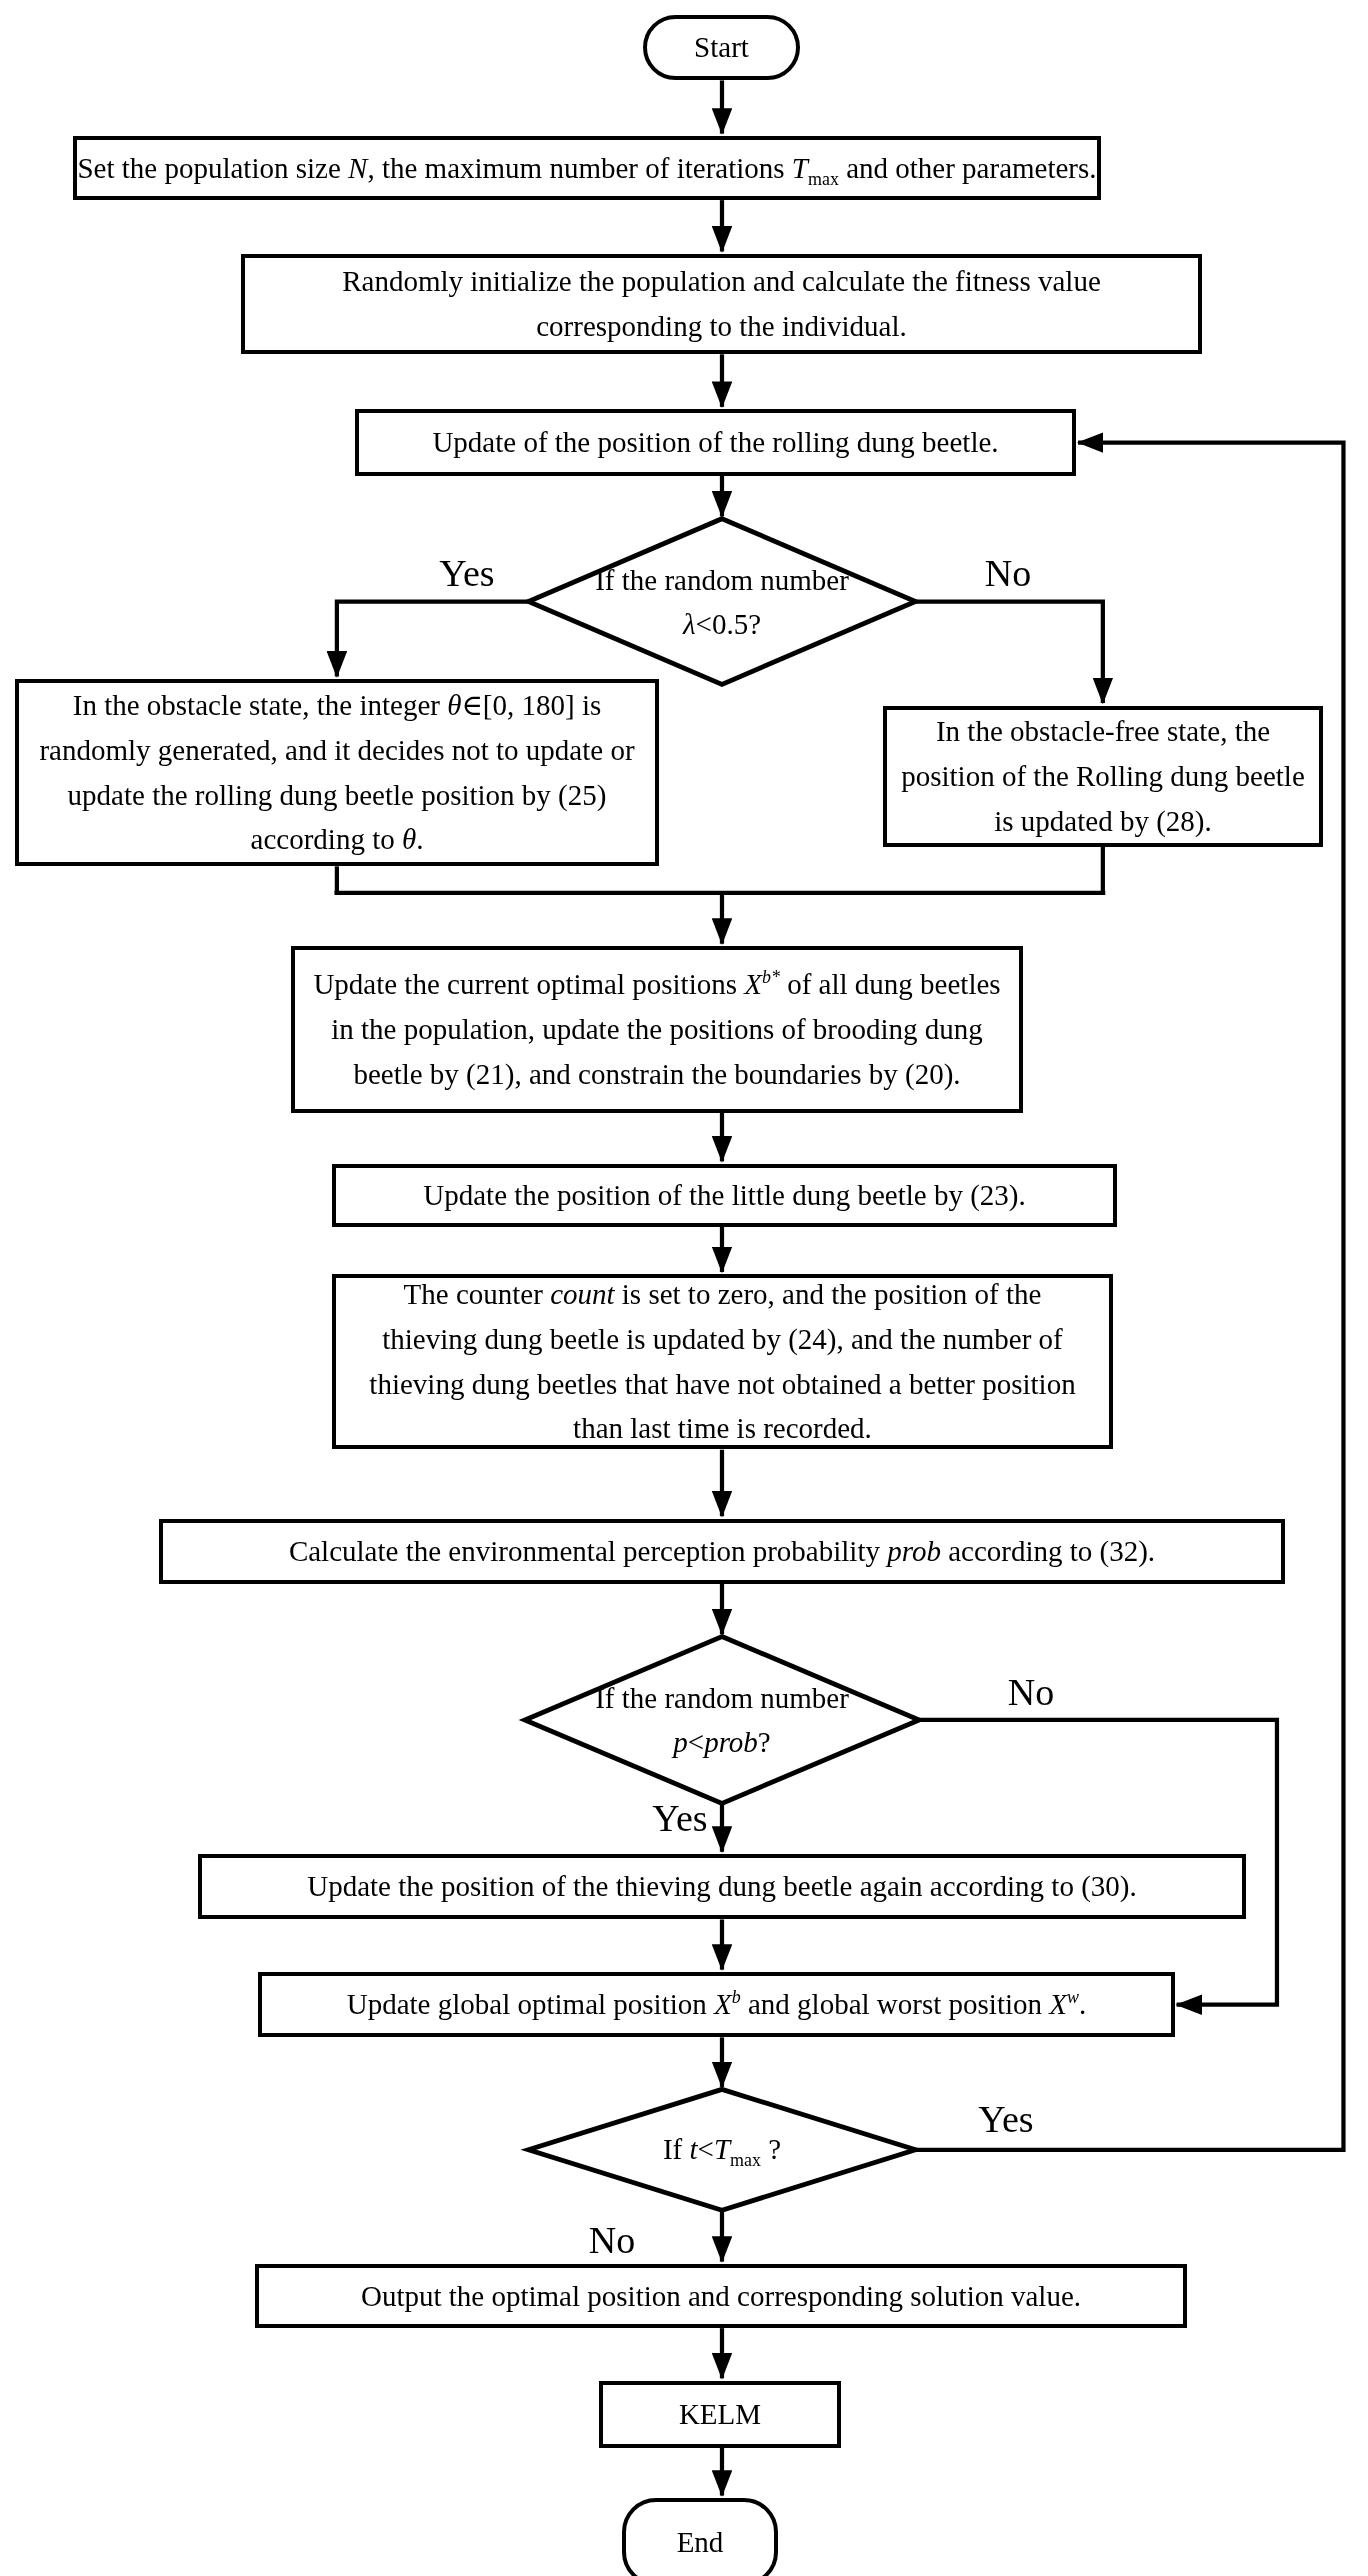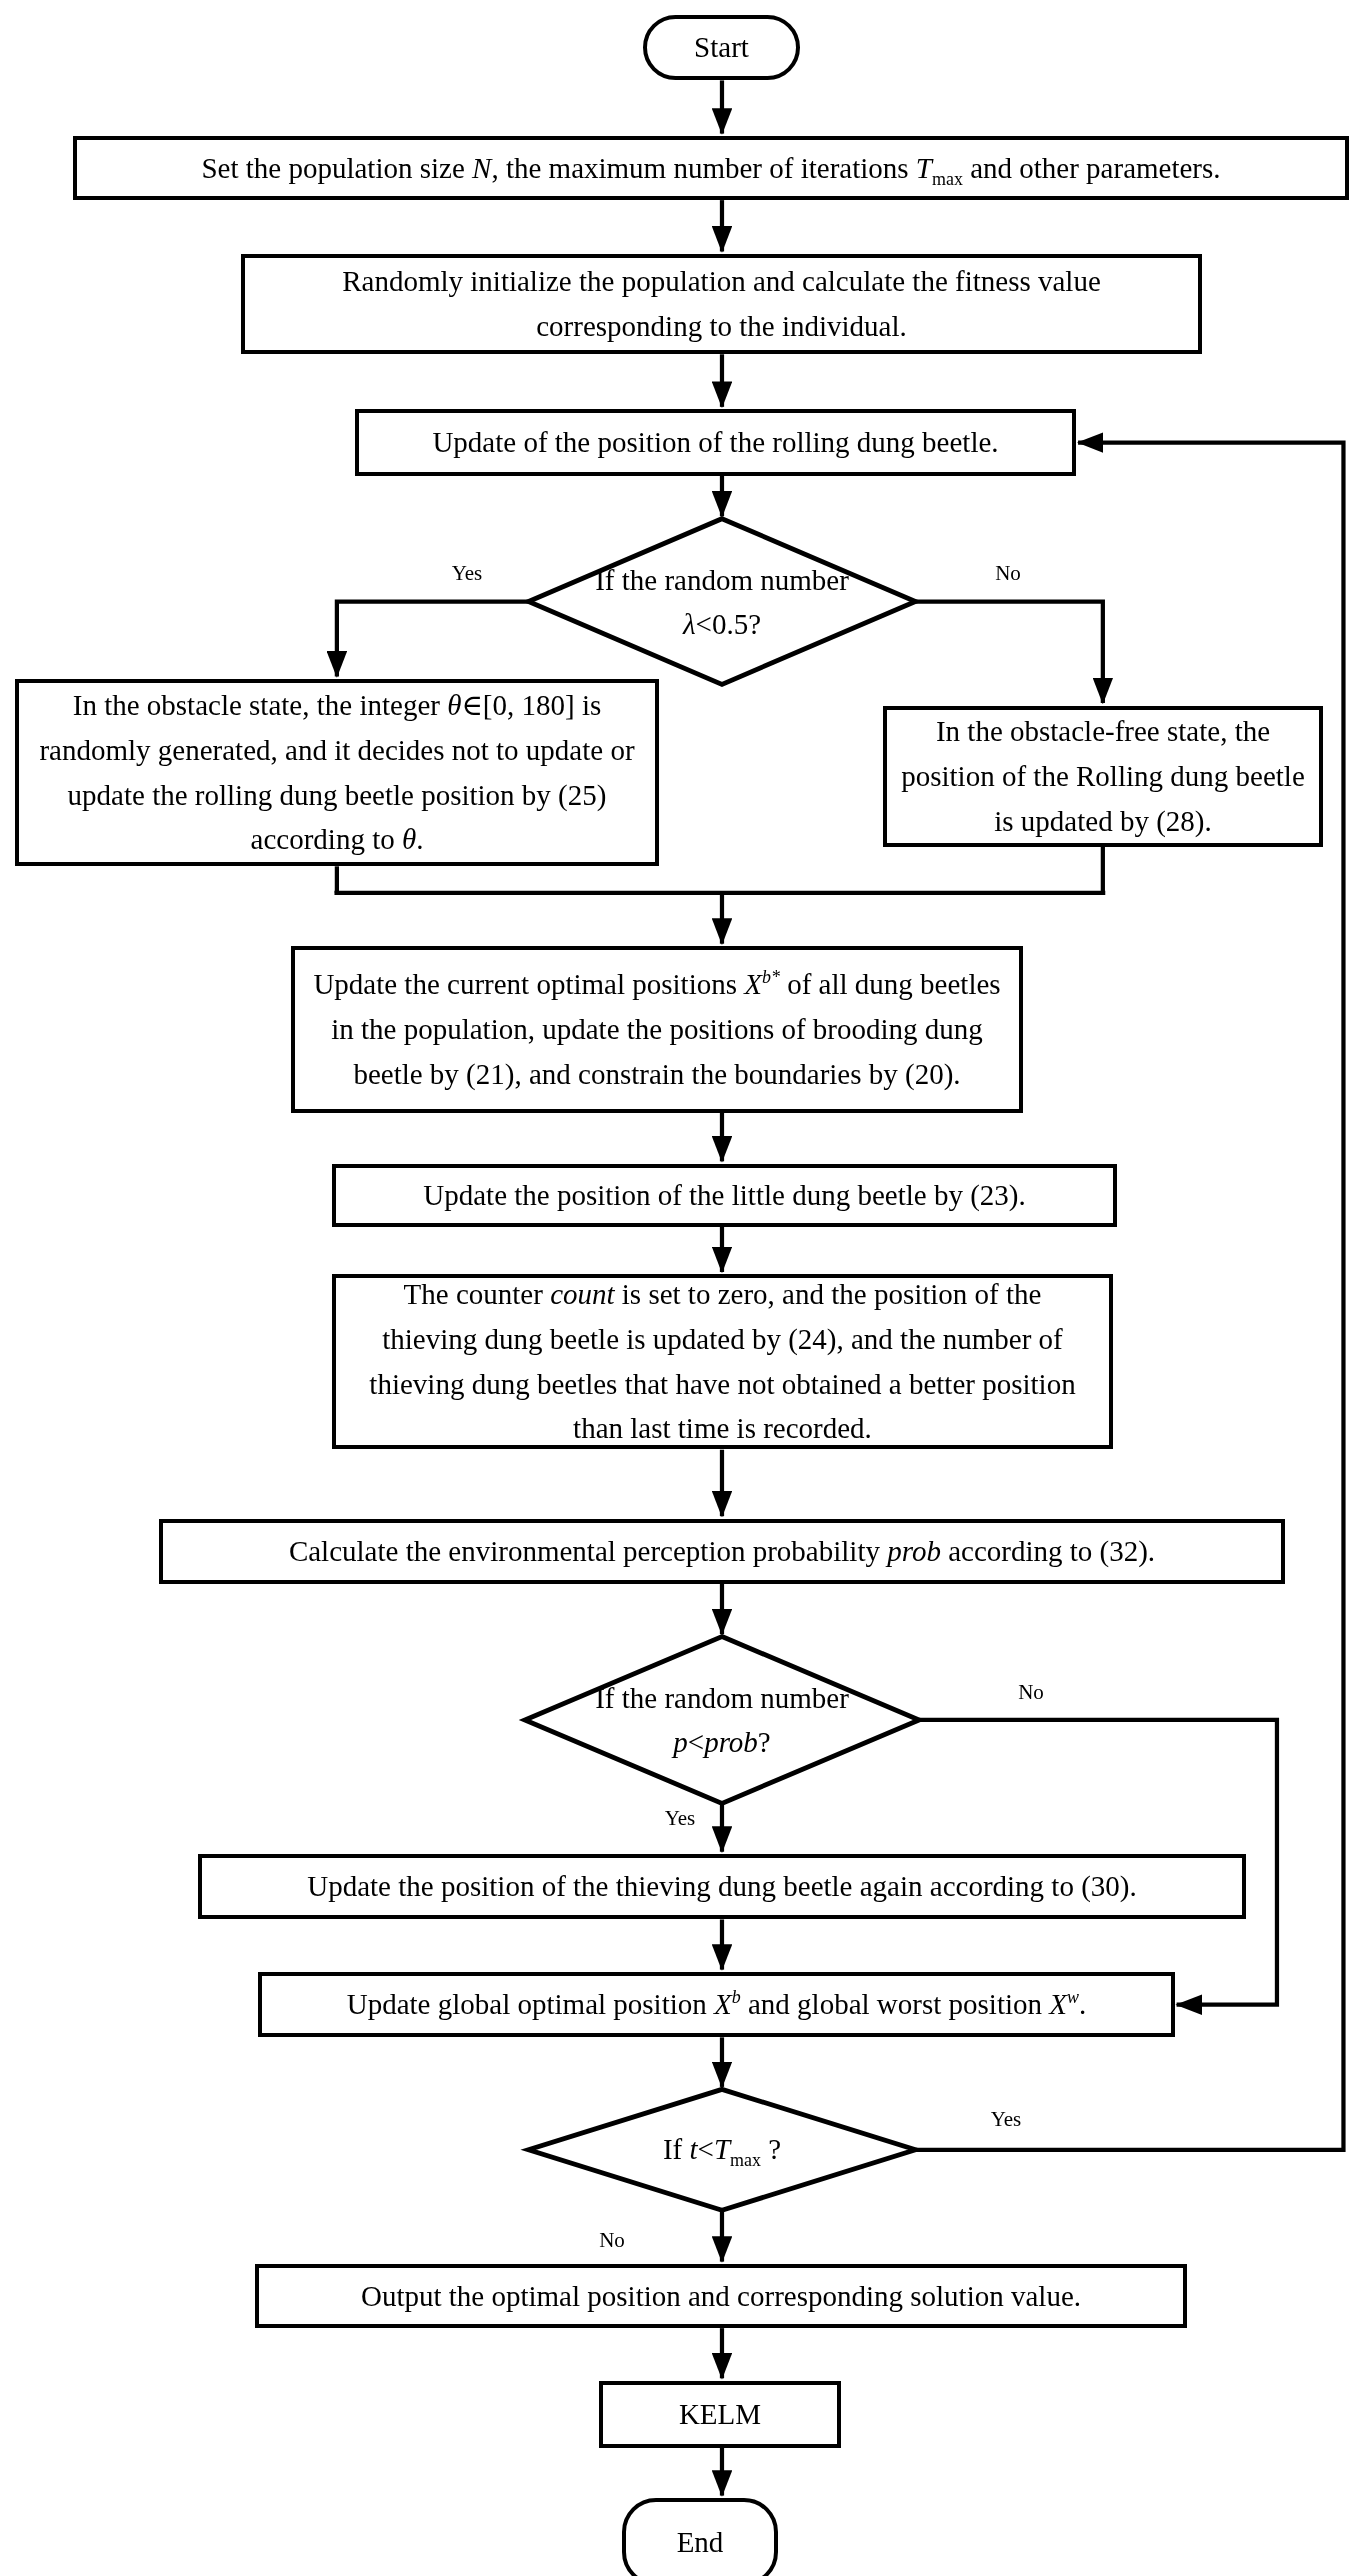--- a/index.html
+++ b/index.html
@@ -31,21 +31,21 @@
     position:absolute;
     transform:translate(-50%,-50%);
     width:278px;
     text-align:center;
     font-size:29px;
     line-height:1.5;
   }
   .blabel{
     position:absolute;
     transform:translate(-50%,-50%);
-    font-size:21px;
+    font-size:38px;
     line-height:1;
   }
   sub,sup{font-size:62%;line-height:0;}
   sup{vertical-align:super;}
   sub{vertical-align:sub;}
   polyline,line{stroke:#000000;stroke-width:7;fill:none;}
   polygon.dshape{fill:#ffffff;stroke:#000000;stroke-width:8;}
 </style>
 </head>
 <body>
@@ -91,21 +91,21 @@
 
     <polygon class="dshape" points="1194,858 1514,995 1194,1132 874,995"></polygon>
     <polygon class="dshape" points="1194,2707 1520,2845 1194,2983 868,2845"></polygon>
     <polygon class="dshape" points="1194,3456 1514,3556 1194,3656 874,3556"></polygon>
   </svg>
 
   <div class="node terminator oneline" style="left:643px;top:15px;width:157px;height:65px;align-items:center;">
     <div class="txt">Start</div>
   </div>
 
-  <div class="node oneline" style="left:73px;top:136px;width:1276px;height:64px;">
+  <div class="node oneline" style="left:73px;top:136px;width:1028px;height:64px;">
     <div class="txt">Set the population size <i>N</i>, the maximum number of iterations <i>T</i><sub>max</sub> and other parameters.</div>
   </div>
 
   <div class="node" style="left:241px;top:254px;width:961px;height:100px;">
     <div class="txt">Randomly initialize the population and calculate the fitness value corresponding to the individual.</div>
   </div>
 
   <div class="node oneline" style="left:355px;top:409px;width:721px;height:67px;">
     <div class="txt">Update of the position of the rolling dung beetle.</div>
   </div>

